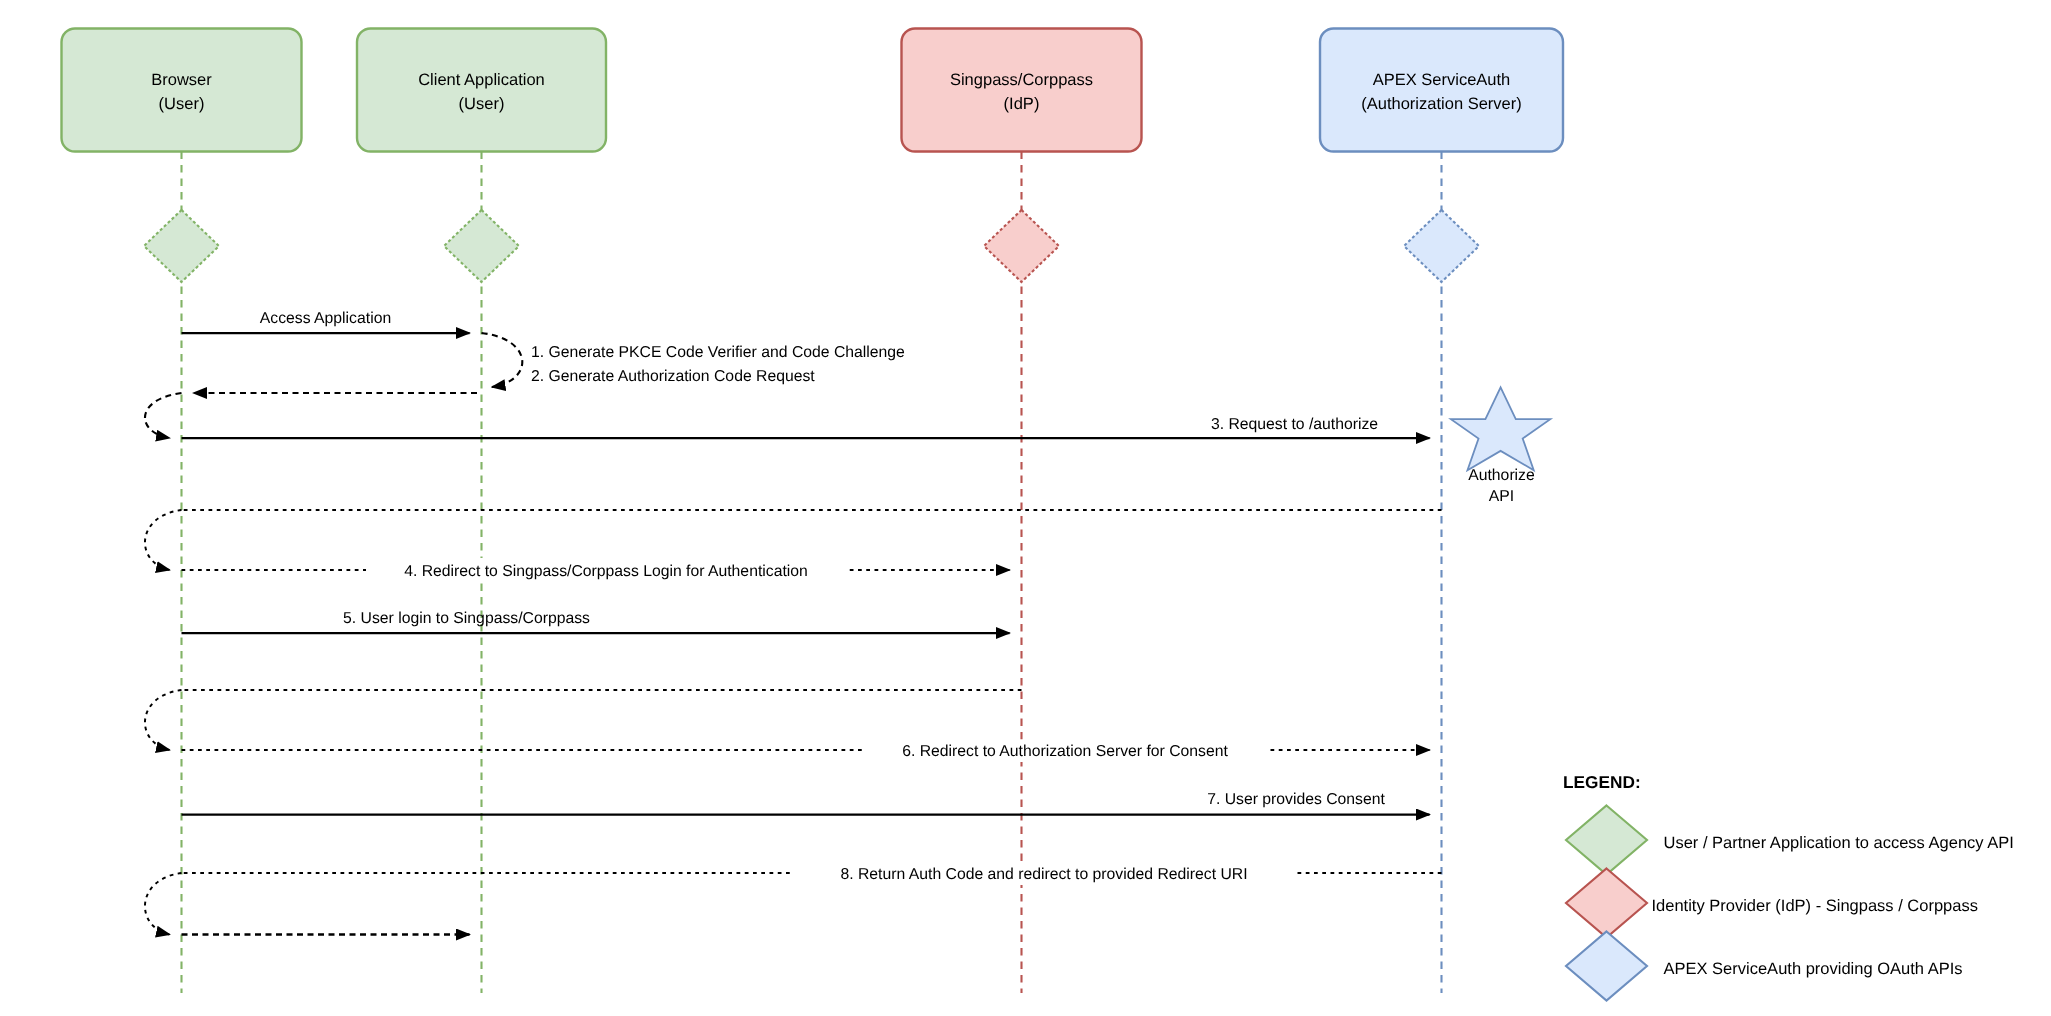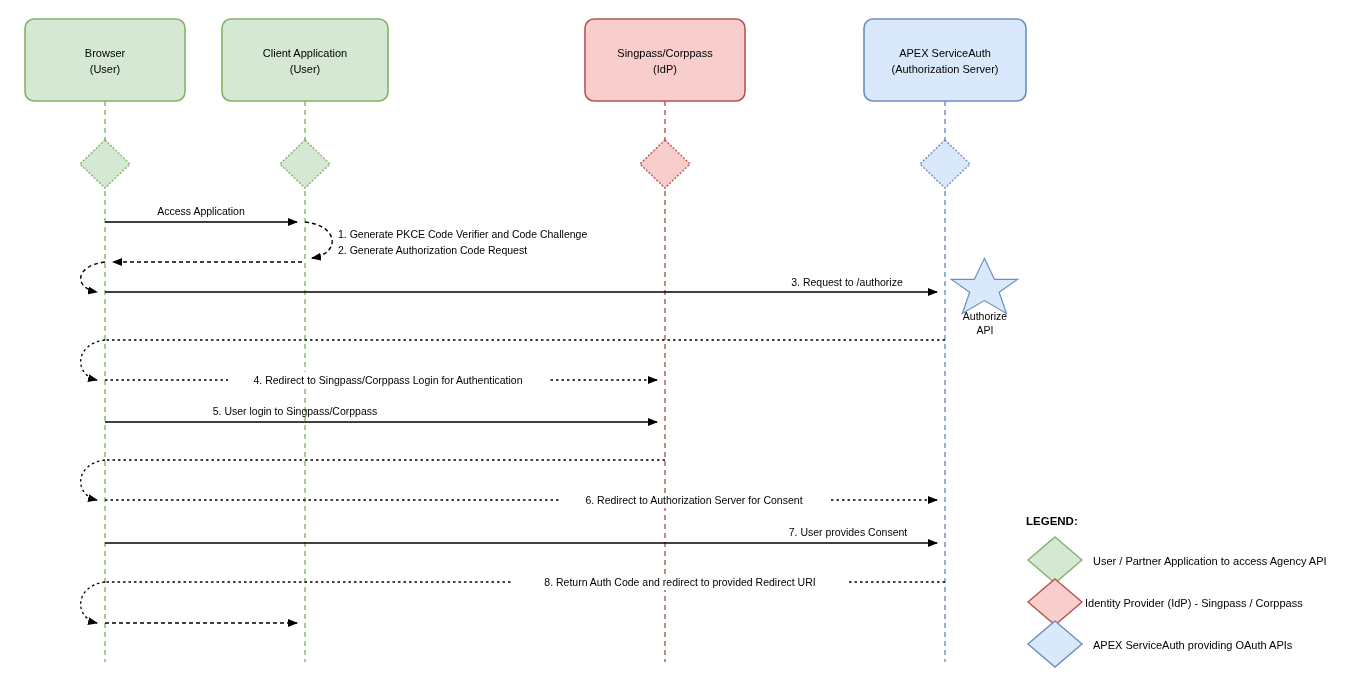--- a/index.html
+++ b/index.html
@@ -10,20 +10,21 @@
   body {
     width: 1367px;
     height: 677px;
     font-family: "Liberation Sans", sans-serif;
     overflow: hidden;
   }
   #diagram-root {
     position: relative;
     width: 1189px;
     height: 677px;
+    margin-left: 16px;
   }
   svg.diagram {
     display: block;
     width: 1367px;
     height: 677px;
   }
   .lane-label {
     font-family: "Liberation Sans", sans-serif;
     font-size: 11px;
     fill: #000000;

